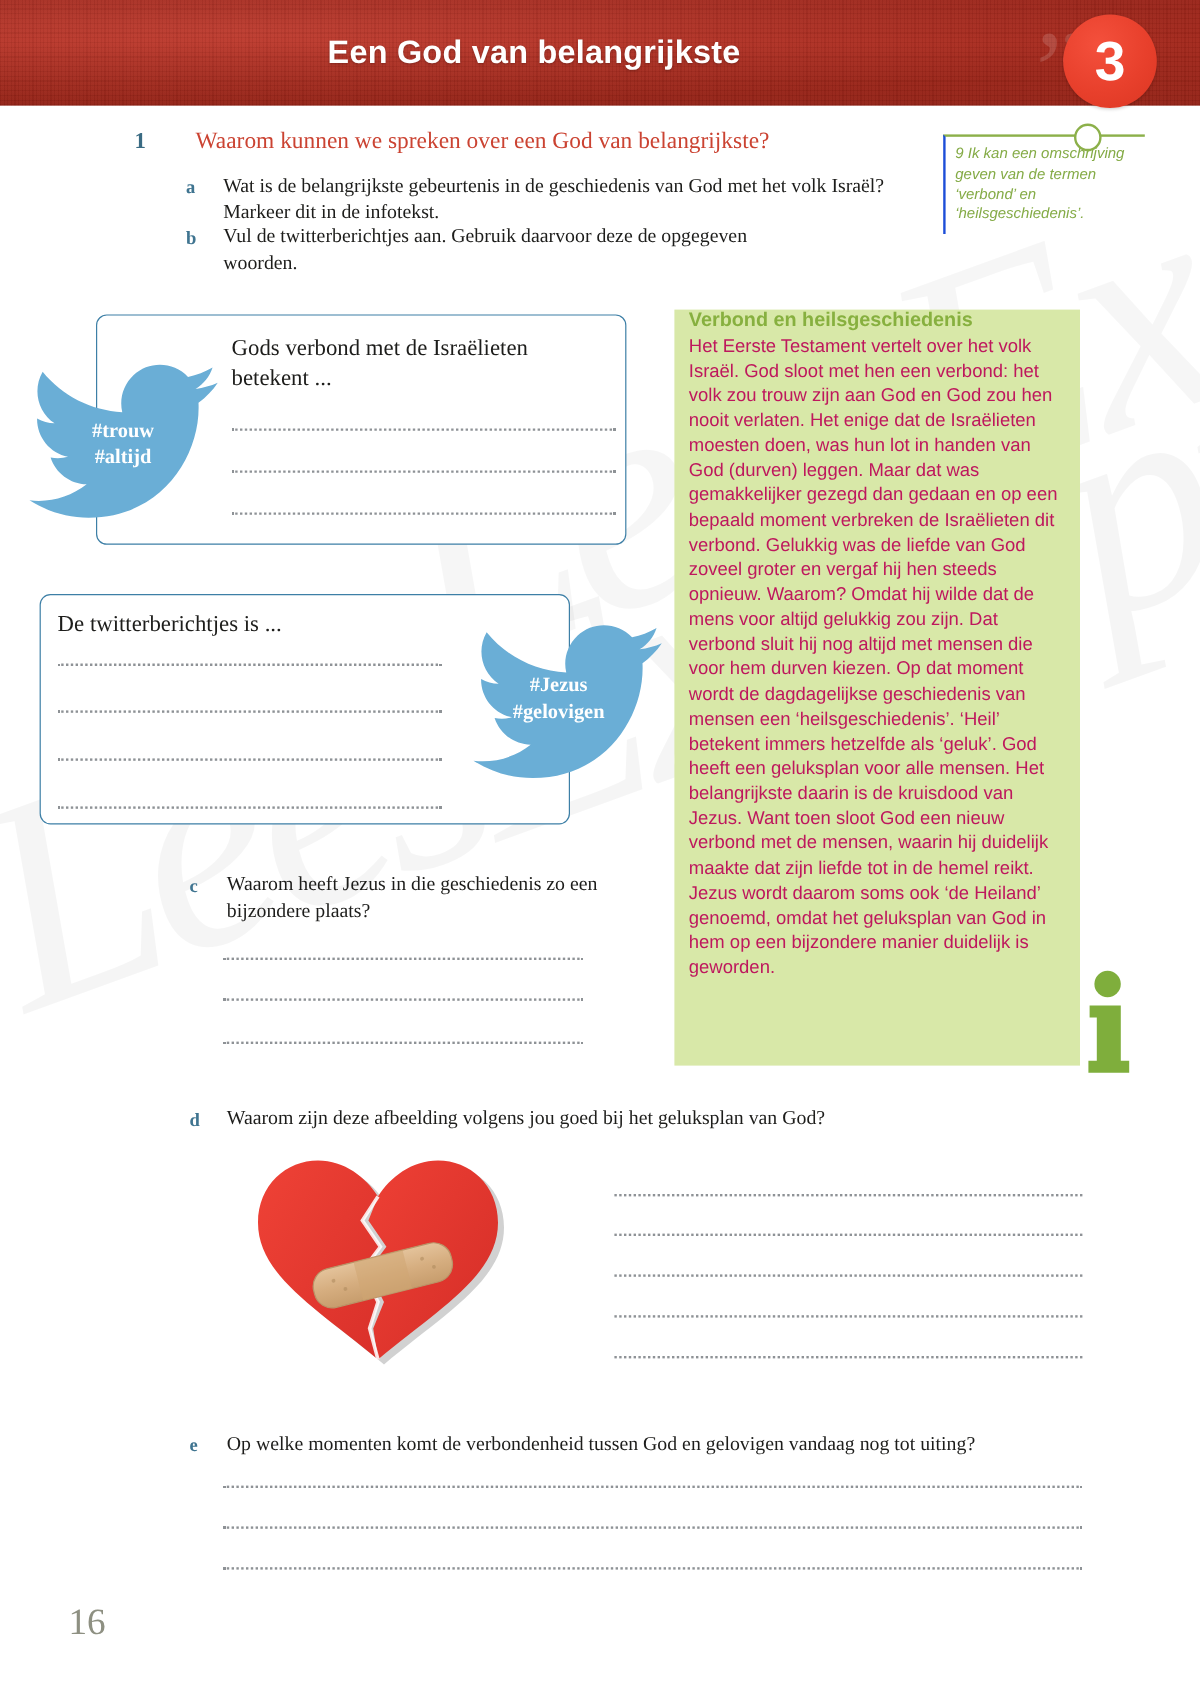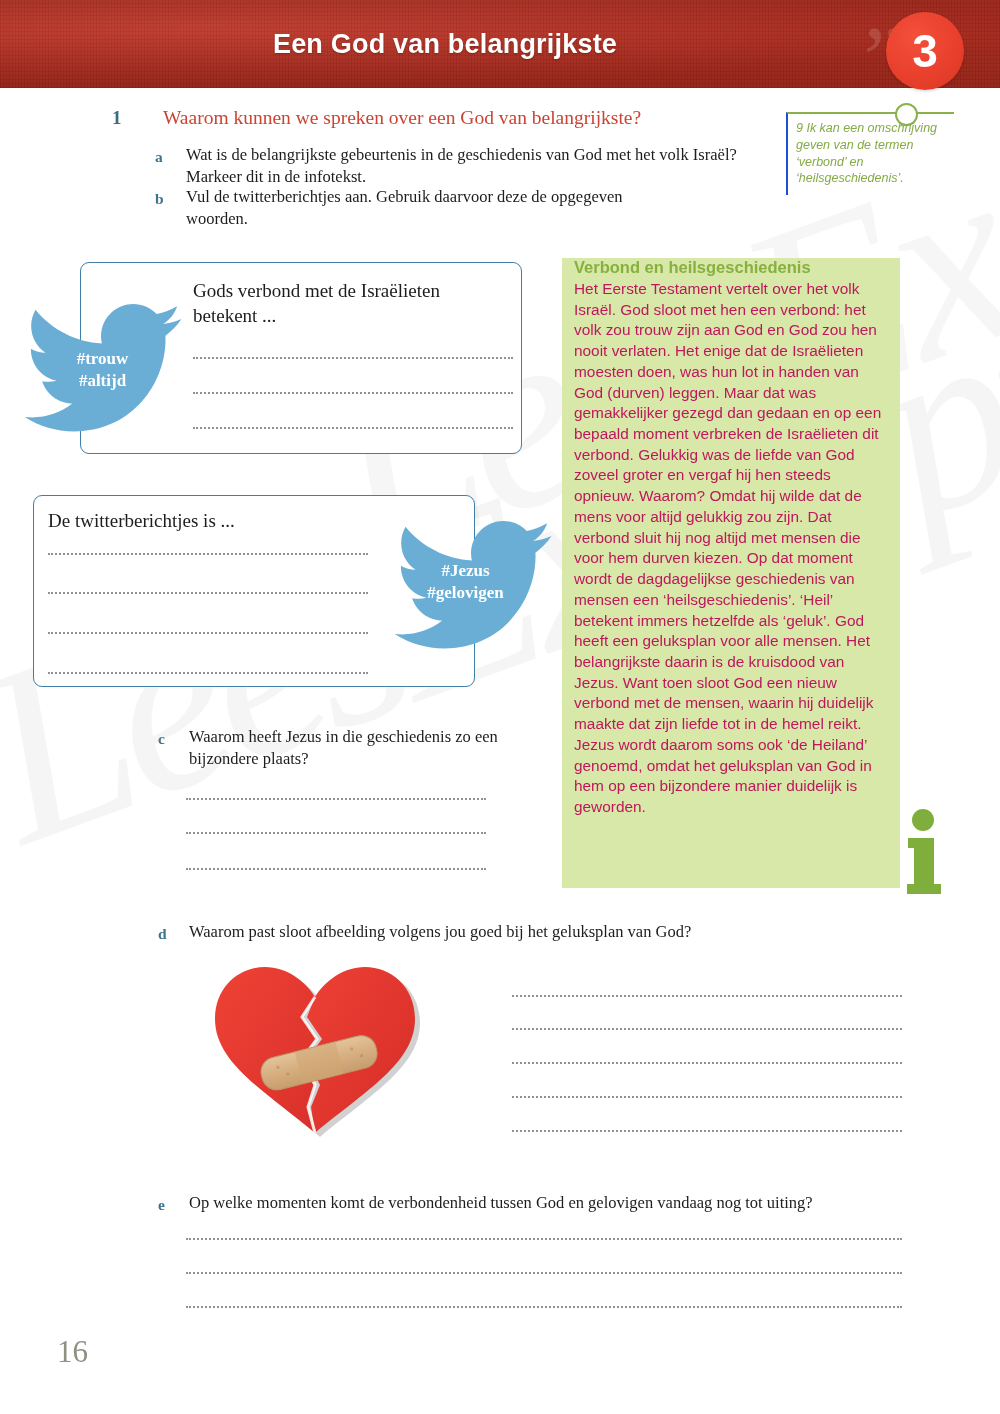--- a/index.html
+++ b/index.html
@@ -350,21 +350,21 @@
   <div class="sub-item">
     <div class="sub-letter" style="left:158px; top:730px;">c</div>
     <div class="sub-text" style="left:189px; top:726px; width:320px;">Waarom heeft Jezus in die geschiedenis zo een bijzondere plaats?</div>
   </div>
   <div class="dots-line" style="left:186px; top:798px; width:300px;"></div>
   <div class="dots-line" style="left:186px; top:832px; width:300px;"></div>
   <div class="dots-line" style="left:186px; top:868px; width:300px;"></div>
 
   <div class="sub-item">
     <div class="sub-letter" style="left:158px; top:925px;">d</div>
-    <div class="sub-text" style="left:189px; top:921px; width:720px;">Waarom past sloot afbeelding volgens jou goed bij het geluksplan van God?</div>
+    <div class="sub-text" style="left:189px; top:921px; width:720px;">Waarom zijn deze afbeelding volgens jou goed bij het geluksplan van God?</div>
   </div>
 
   <div class="heart-img">
     <svg width="235" height="185" viewBox="0 0 235 185">
       <defs>
         <linearGradient id="heartGradL" x1="0" y1="0" x2="1" y2="1">
           <stop offset="0%" stop-color="#ef4236"></stop>
           <stop offset="100%" stop-color="#d9302a"></stop>
         </linearGradient>
         <linearGradient id="heartGradR" x1="0" y1="0" x2="1" y2="1">

